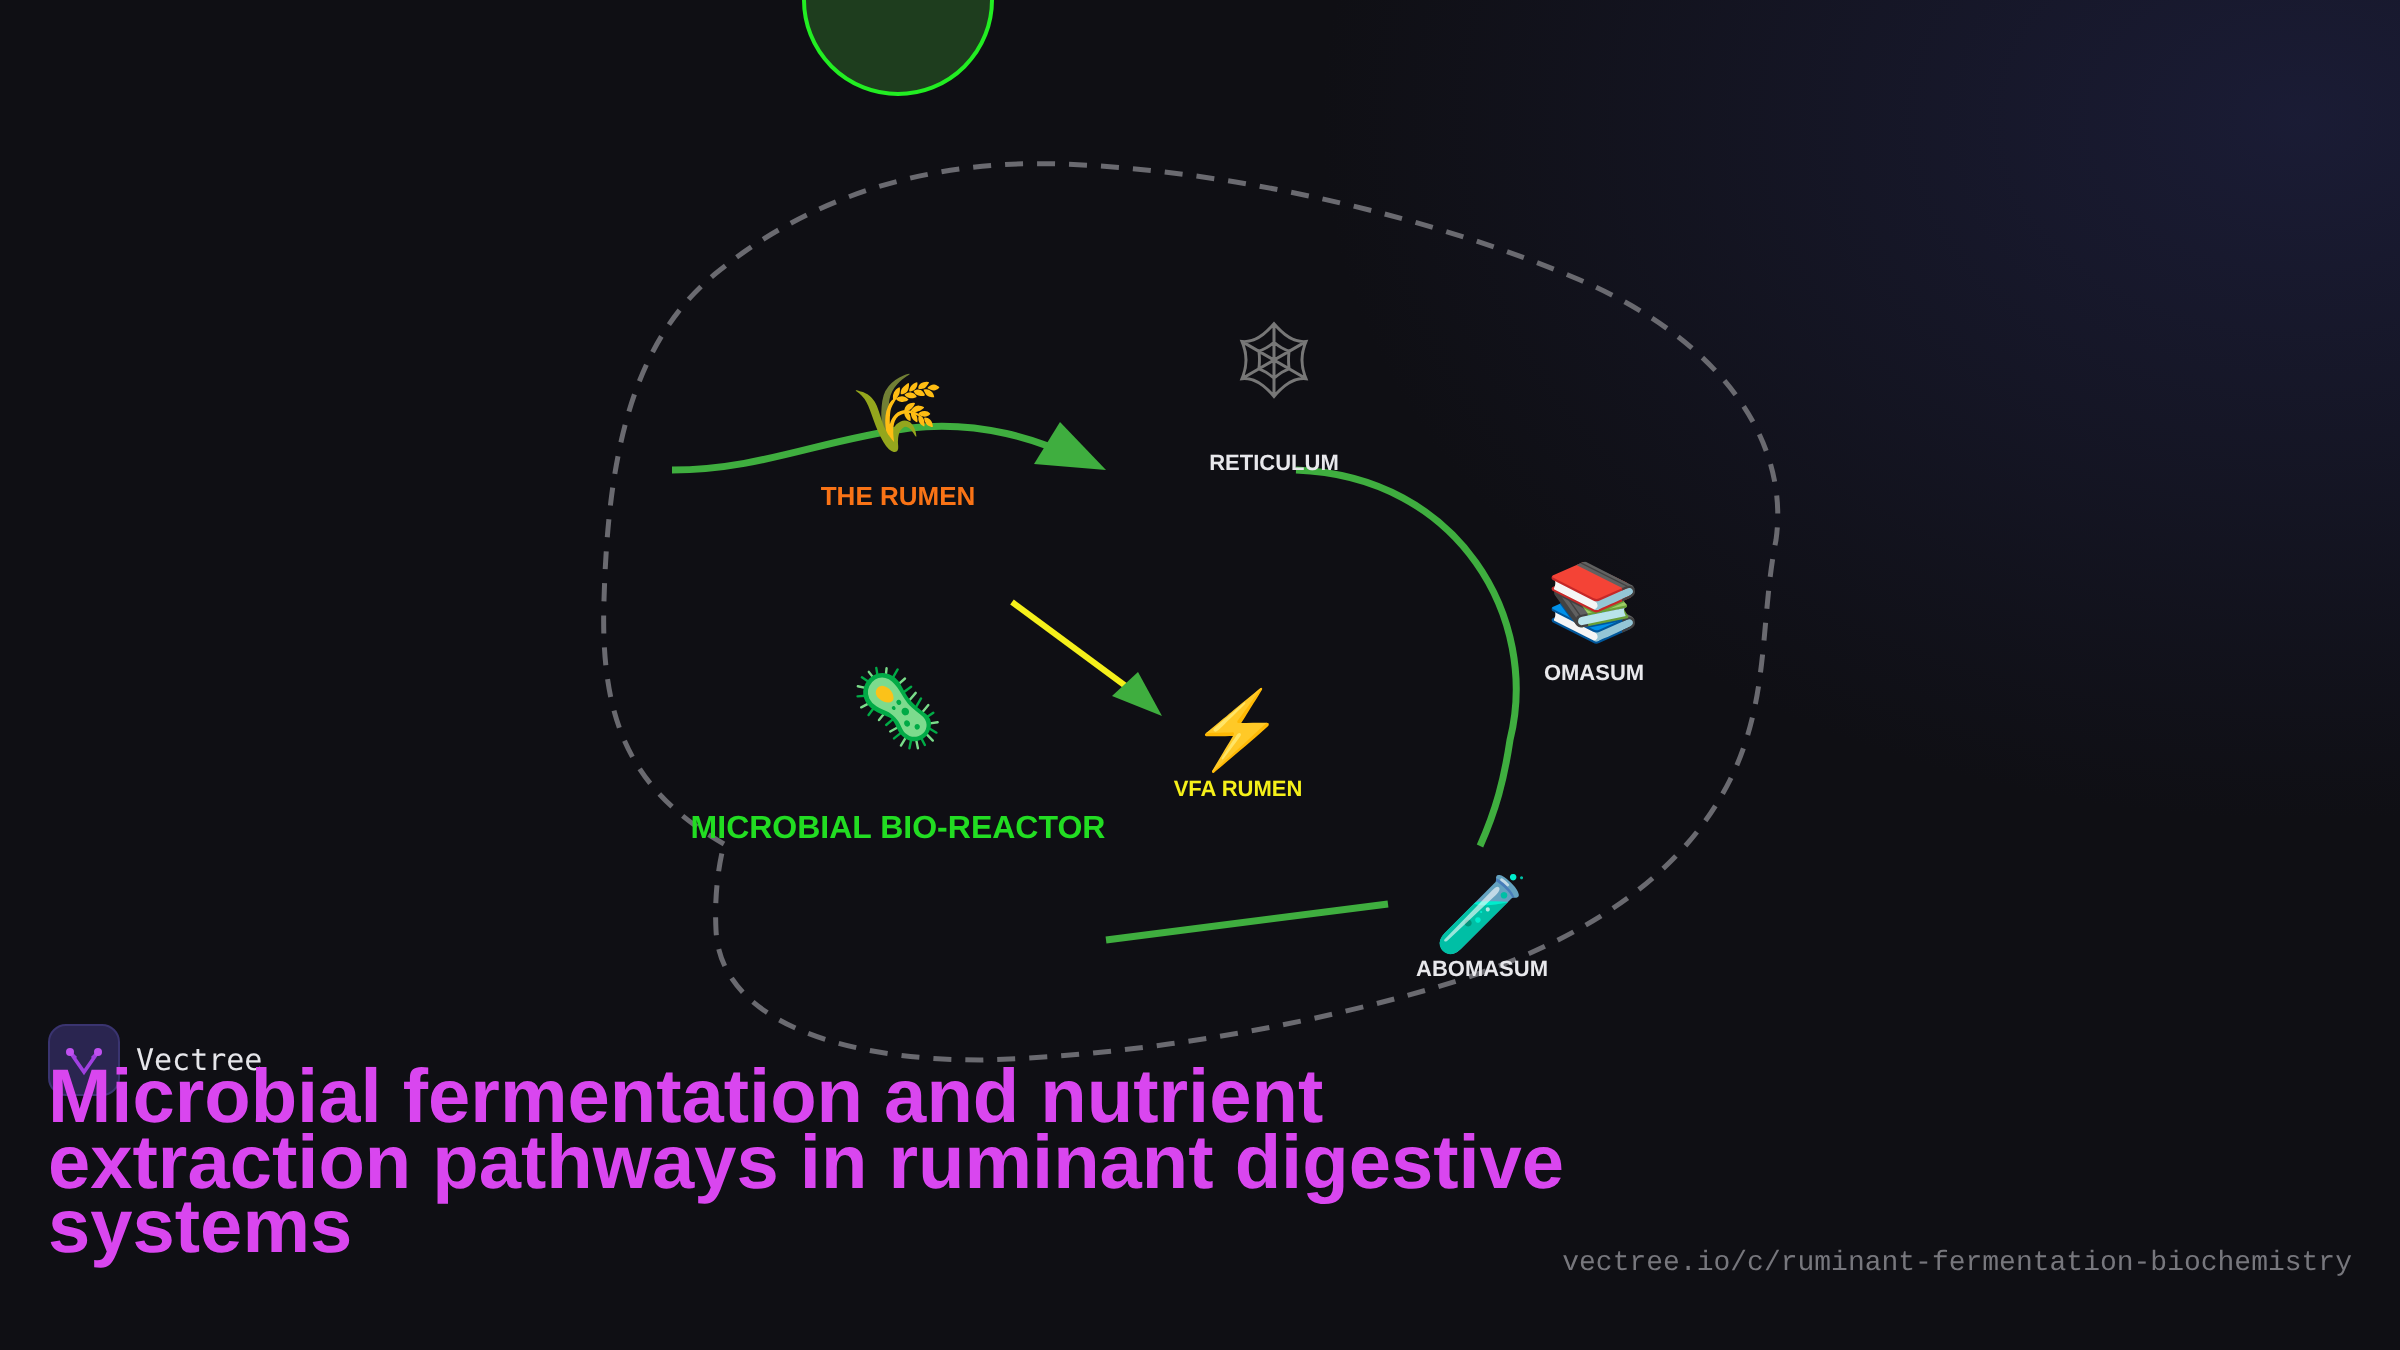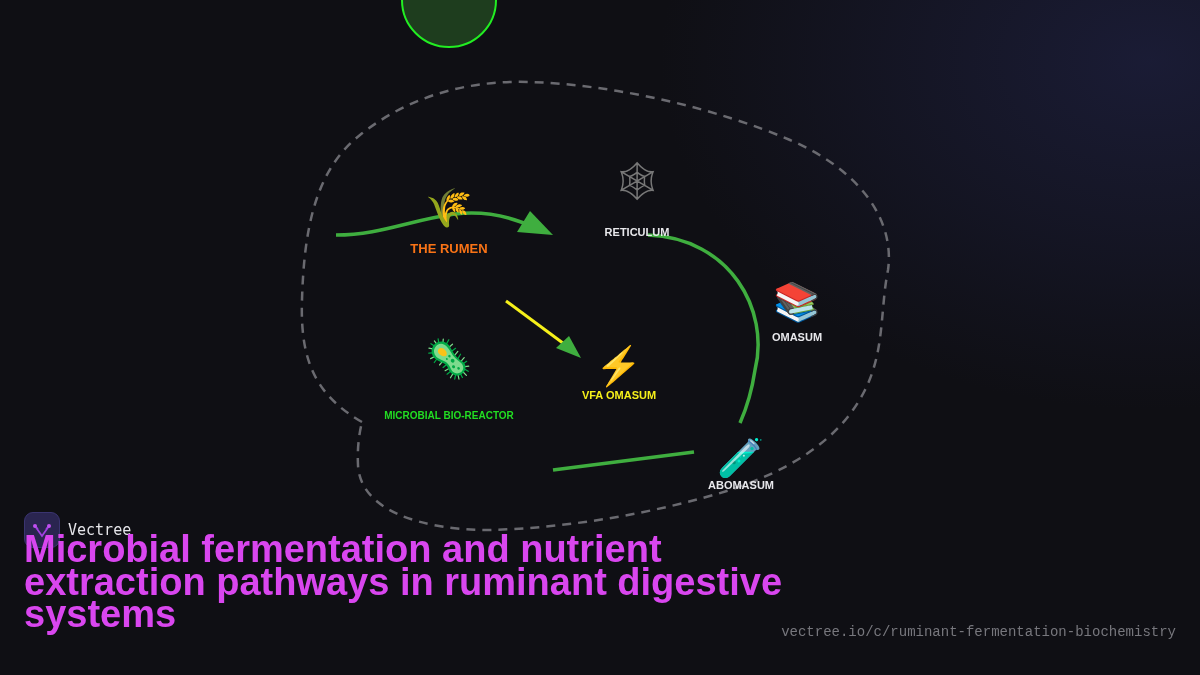--- a/index.html
+++ b/index.html
@@ -63,26 +63,26 @@
   <span class="lbl" style="font-size:11px;color:#e8e8ec;margin-top:10px;text-align:center;">OMASUM</span>
 </div>
 
 <div class="node" style="left:741px;top:465px;">
   <span class="icon">🧪</span>
   <span class="lbl" style="font-size:11px;color:#e8e8ec;margin-top:2px;">ABOMASUM</span>
 </div>
 
 <div class="node" style="left:449px;top:380px;">
   <span class="icon">🦠</span>
-  <span class="lbl" style="font-size:10px;color:#22dd22;margin-top:32px;">MICROBIAL BIO-REACTOR</span>
+  <span class="lbl" style="font-size:16px;color:#22dd22;margin-top:32px;">MICROBIAL BIO-REACTOR</span>
 </div>
 
 <div class="node" style="left:619px;top:374px;">
   <span class="icon">⚡</span>
-  <span class="lbl" style="font-size:11px;color:#f5f01a;margin-top:4px;">VFA OMASUM</span>
+  <span class="lbl" style="font-size:11px;color:#f5f01a;margin-top:4px;">VFA RUMEN</span>
 </div>
 
 <div class="brand">
   <div class="logo">
     <svg width="20" height="18" viewBox="0 0 20 18">
       <path d="M3,5 L10,15 L17,5" fill="none" stroke="#a040e0" stroke-width="1.8"></path>
       <path d="M6,8 L3,5 M14,8 L17,5" fill="none" stroke="#a040e0" stroke-width="1.5"></path>
       <circle cx="3" cy="5" r="2" fill="#c050f0"></circle>
       <circle cx="17" cy="5" r="2" fill="#c050f0"></circle>
     </svg>

